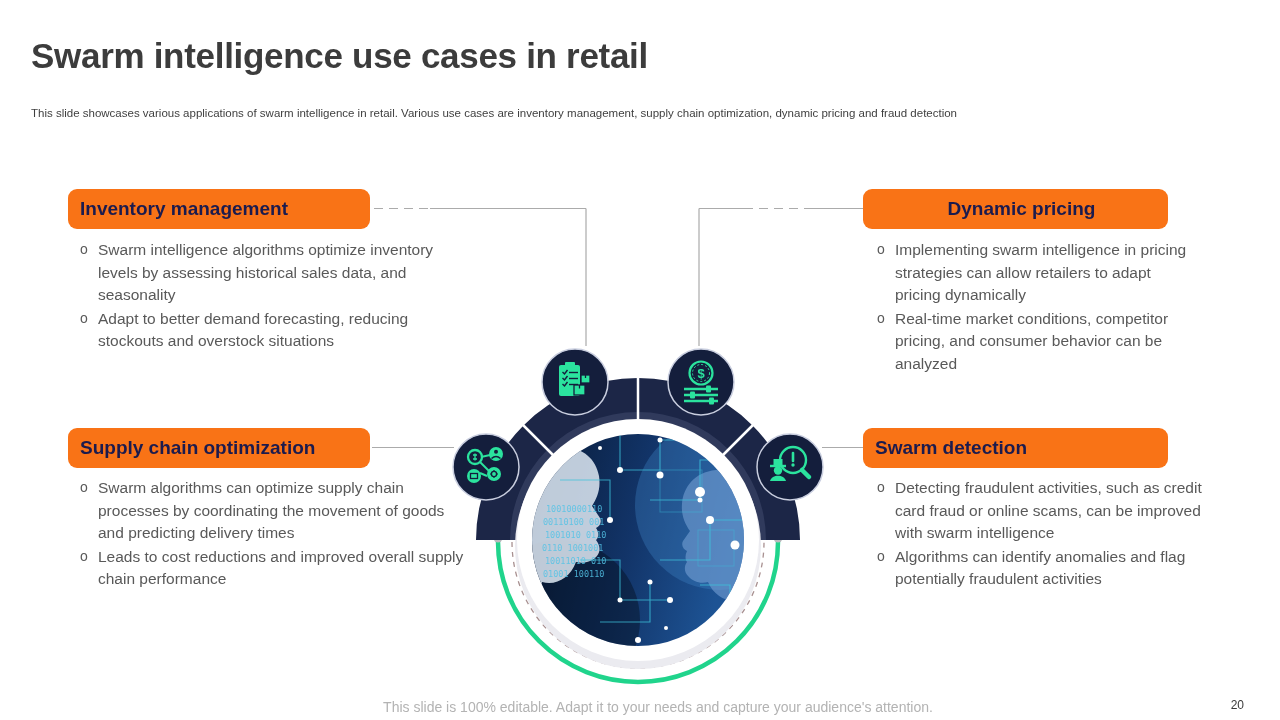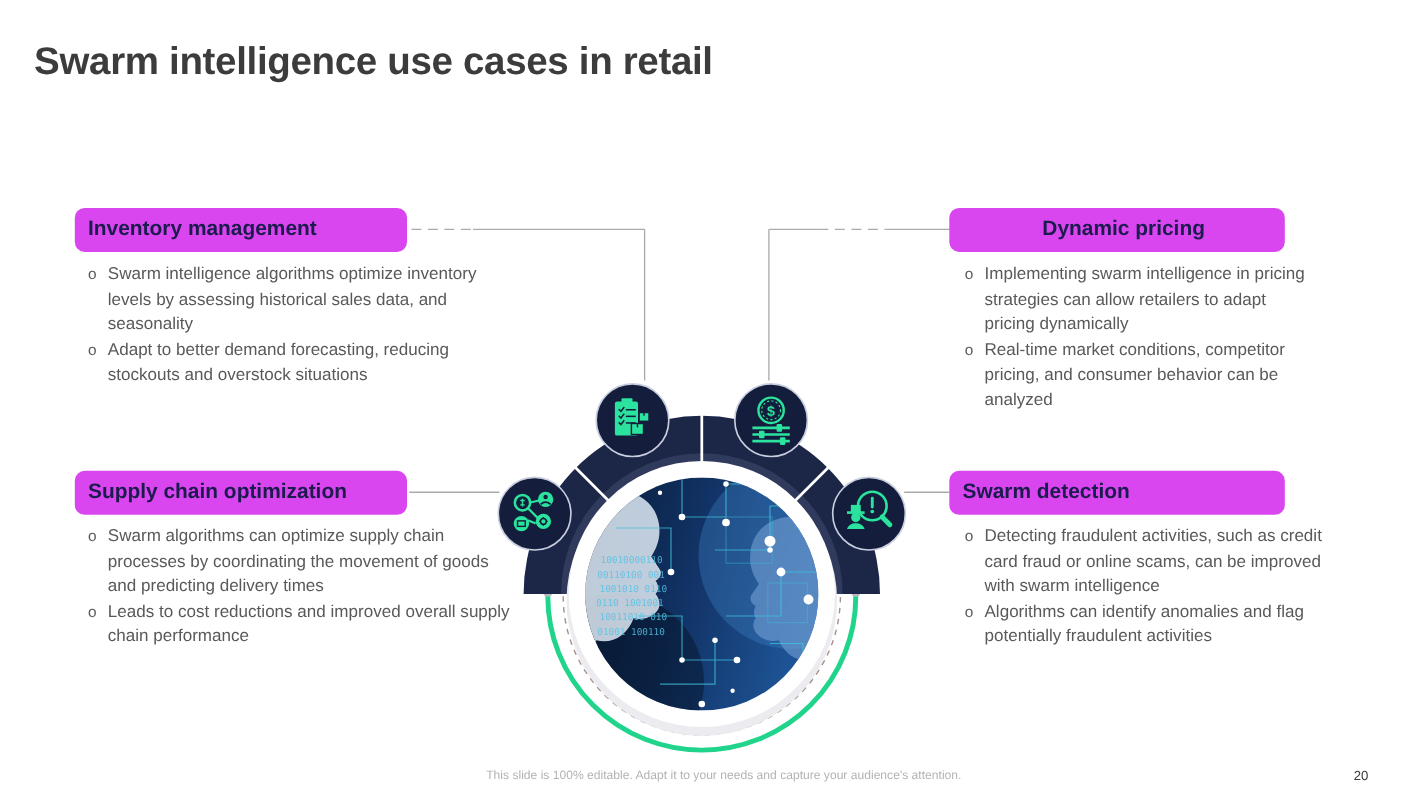--- a/index.html
+++ b/index.html
@@ -9,21 +9,21 @@
   }
   .title{
     position:absolute;left:31px;top:36px;width:1000px;
     font-size:35px;font-weight:bold;letter-spacing:-0.3px;color:#3c3c3c;
   }
   .subtitle{
     position:absolute;left:31px;top:107px;width:1100px;
     font-size:11.5px;color:#3f3f3f;
   }
   .case-header{
-    position:absolute;height:40px;border-radius:9px;background:#d946ef;
+    position:absolute;height:40px;border-radius:9px;background:#f97316;
     color:#1b1b4e;font-size:19px;font-weight:bold;
     line-height:40px;padding-left:12px;box-sizing:border-box;
   }
   .h-inv{left:68px;top:189px;width:302px;}
   .h-dyn{left:863px;top:189px;width:305px;text-align:center;}
   .h-sup{left:68px;top:428px;width:302px;}
   .h-fra{left:863px;top:428px;width:305px;}
   ul.bullets{
     position:absolute;list-style:none;margin:0;padding:0;
     font-size:15.5px;line-height:22.5px;color:#595959;
@@ -31,21 +31,21 @@
   ul.bullets li{position:relative;padding-left:20px;margin-bottom:1px;}
   ul.bullets li::before{
     content:"o";position:absolute;left:2px;top:-1px;font-size:14px;color:#595959;
   }
   .b-inv{left:78px;top:239px;width:388px;}
   .b-dyn{left:875px;top:239px;width:322px;}
   .b-sup{left:78px;top:477px;width:388px;}
   .b-fra{left:875px;top:477px;width:348px;}
   .footer{
     position:absolute;left:0;right:0;top:699px;text-align:center;
-    font-size:11px;color:#b3b3b3;padding-left:36px;
+    font-size:14px;color:#b3b3b3;padding-left:36px;
   }
   .pagenum{
     position:absolute;right:36px;top:698px;font-size:12px;color:#3a3a3a;
   }
   svg.diagram{position:absolute;left:0;top:0;z-index:0;}
   .textlayer{position:absolute;inset:0;z-index:1;}
 </style>
 </head>
 <body>
 
@@ -217,20 +217,21 @@
         <path d="M770,466 H786" stroke="#2be39e" stroke-width="2.4"></path>
         <rect x="773.5" y="459" width="9" height="6.5" fill="#2be39e"></rect>
         <circle cx="778" cy="470.5" r="4.2" fill="#2be39e"></circle>
         <path d="M770,481 C772,474 784,474 786,481 Z" fill="#2be39e"></path>
       </g>
     </g>
   </svg>
 
   <div class="textlayer">
     <div class="title">Swarm intelligence use cases in retail</div>
+    <div class="subtitle">This slide showcases various applications of swarm intelligence in retail. Various use cases are inventory management, supply chain optimization, dynamic pricing and fraud detection</div>
 
     <div class="case-header h-inv">Inventory management</div>
     <ul class="bullets b-inv">
       <li>Swarm intelligence algorithms optimize inventory levels by assessing historical sales data, and seasonality</li>
       <li>Adapt to better demand forecasting, reducing stockouts and overstock situations</li>
     </ul>
 
     <div class="case-header h-dyn">Dynamic pricing</div>
     <ul class="bullets b-dyn">
       <li>Implementing swarm intelligence in pricing strategies can allow retailers to adapt pricing dynamically</li>

